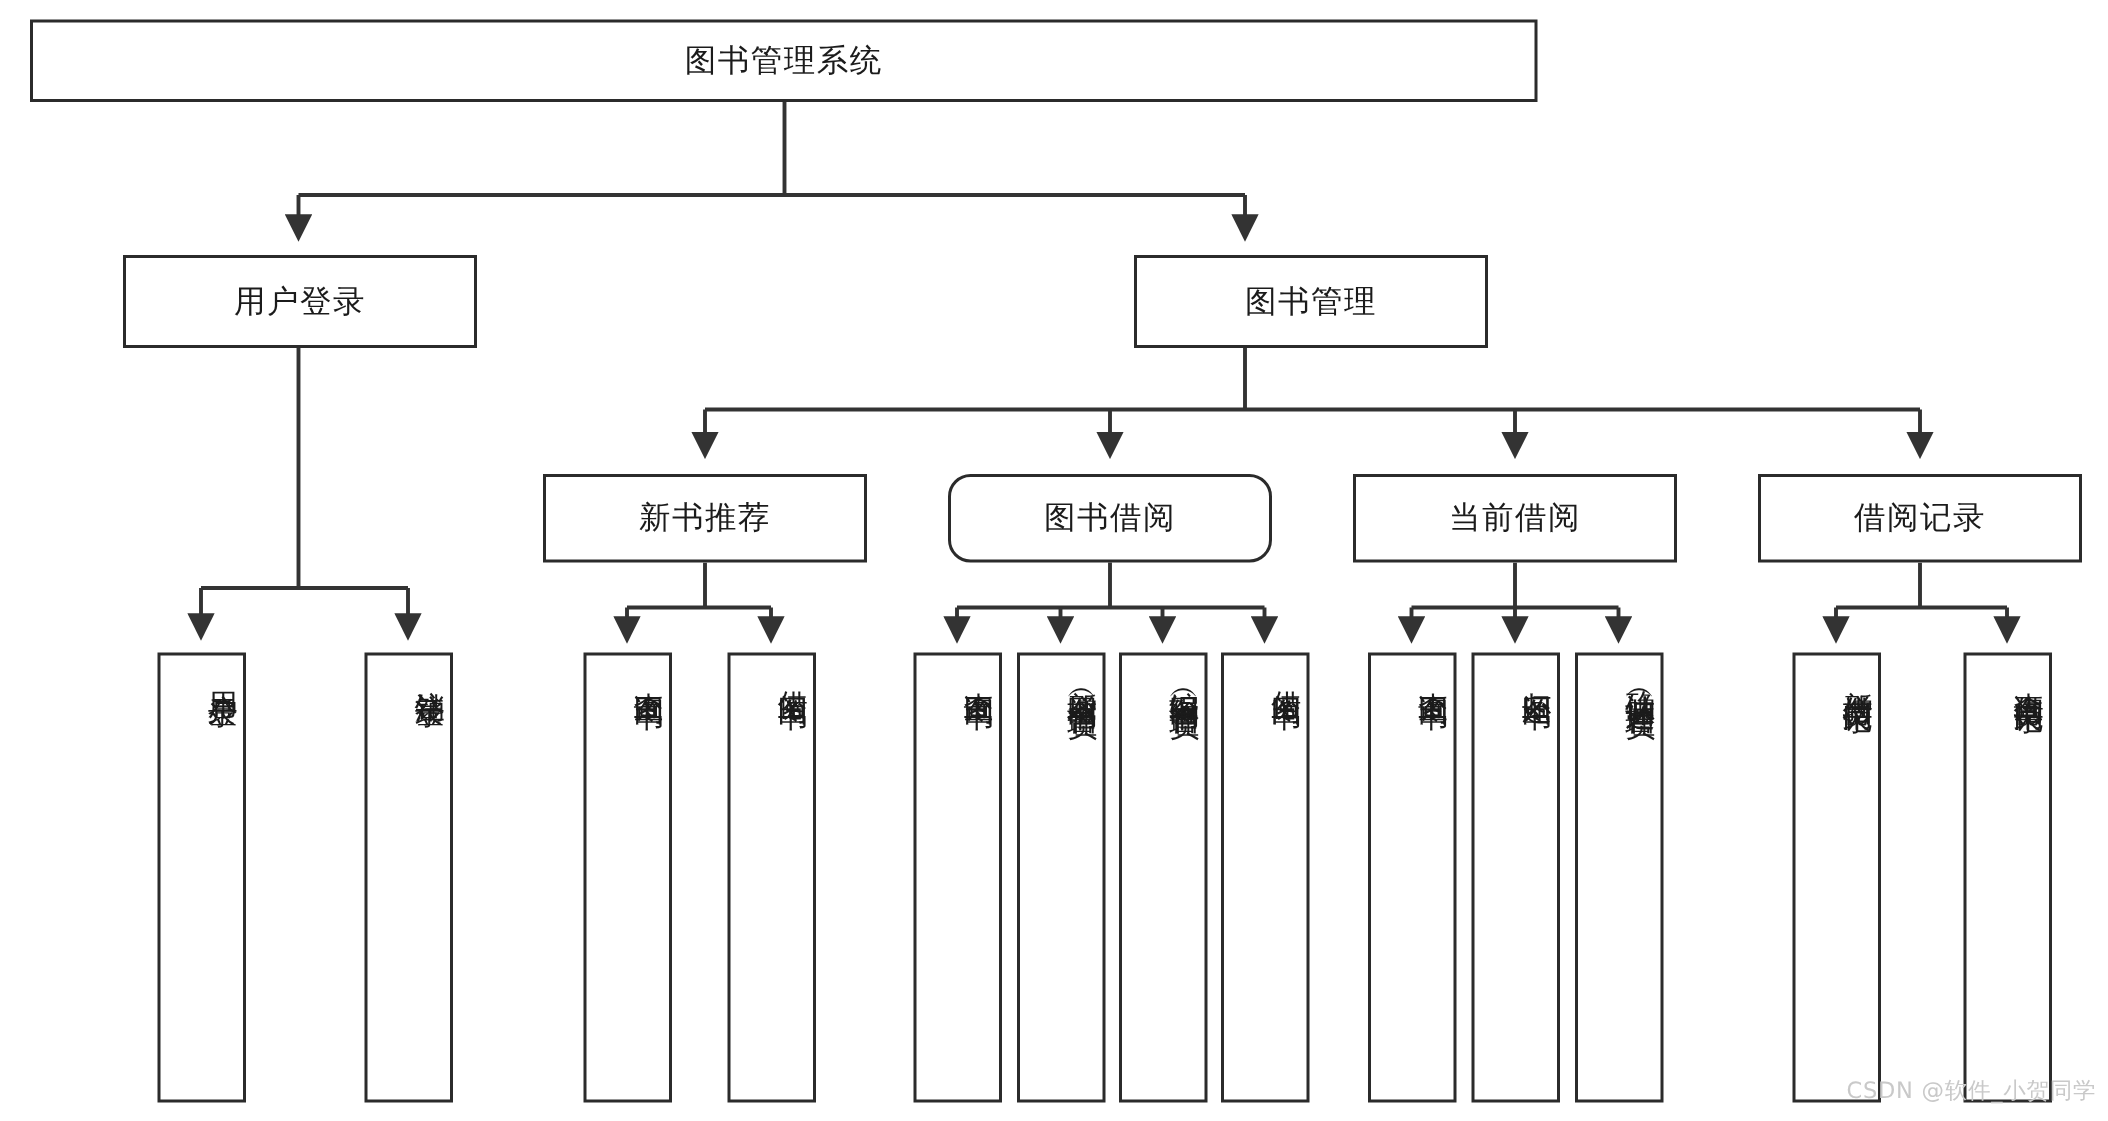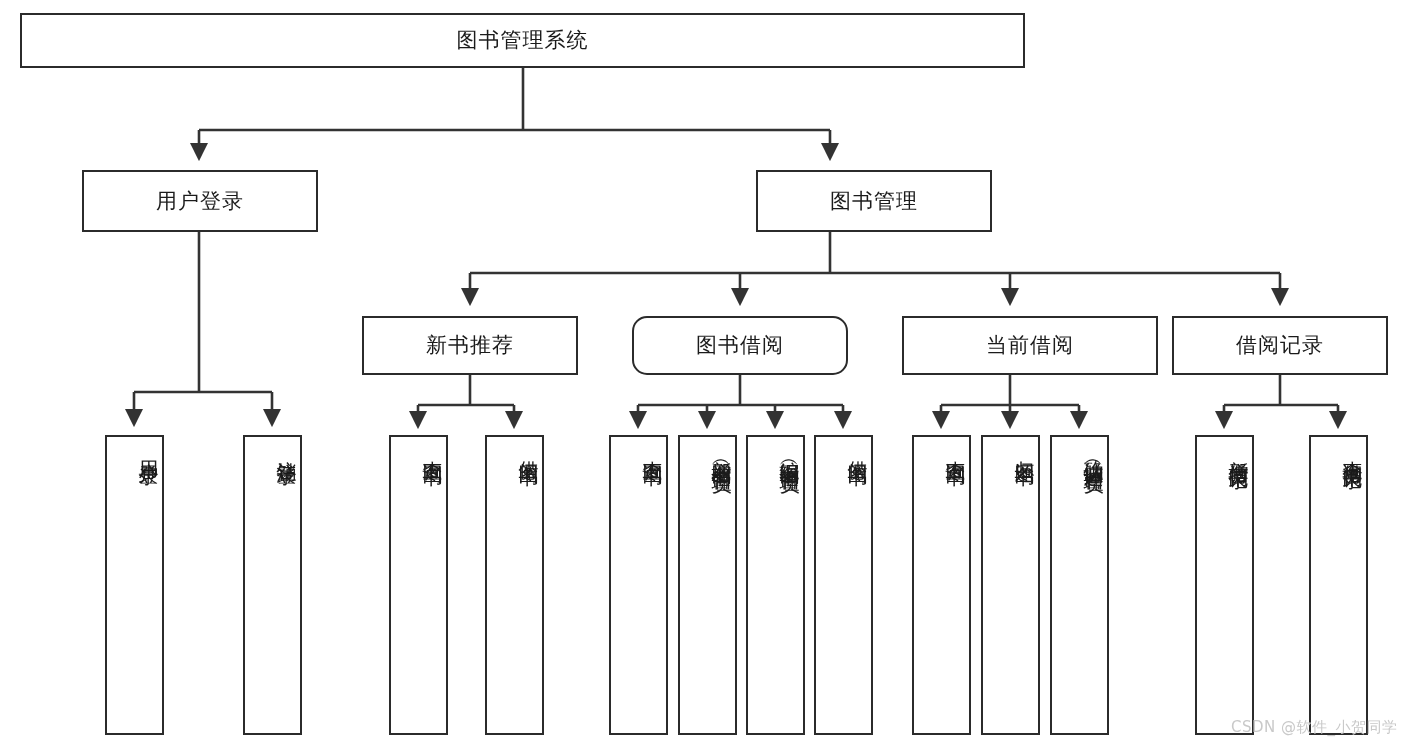--- a/index.html
+++ b/index.html
@@ -136,21 +136,21 @@
   </div>
 
   <div class="node horiz" style="left:362px; top:316px; width:216px; height:59px;">
     <span>新书推荐</span>
   </div>
 
   <div class="node horiz" style="left:632px; top:316px; width:216px; height:59px;border-radius:15px;">
     <span>图书借阅</span>
   </div>
 
-  <div class="node horiz" style="left:902px; top:316px; width:256px; height:59px;">
+  <div class="node horiz" style="left:902px; top:316px; width:216px; height:59px;">
     <span>当前借阅</span>
   </div>
 
   <div class="node horiz" style="left:1172px; top:316px; width:216px; height:59px;">
     <span>借阅记录</span>
   </div>
 
   <div class="node vert" style="left:105px; top:435px; width:59px; height:300px;">
     <span class="vtext">用户登录</span>
   </div>

